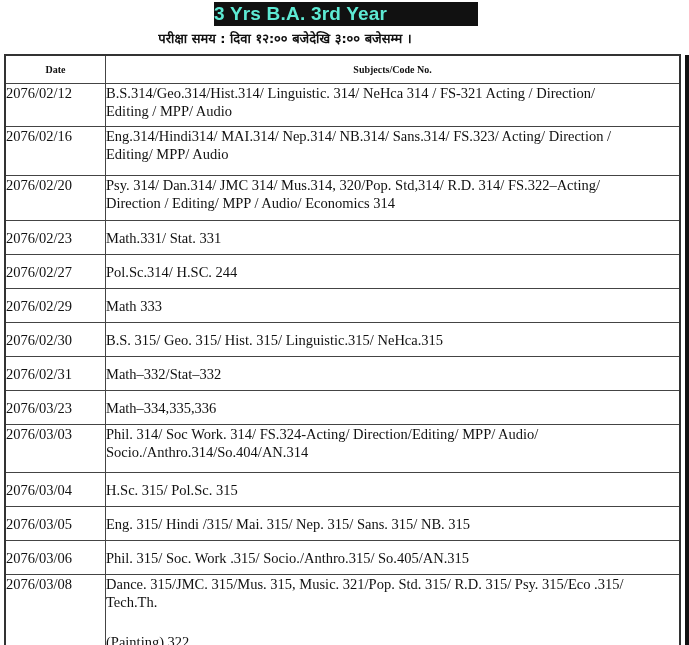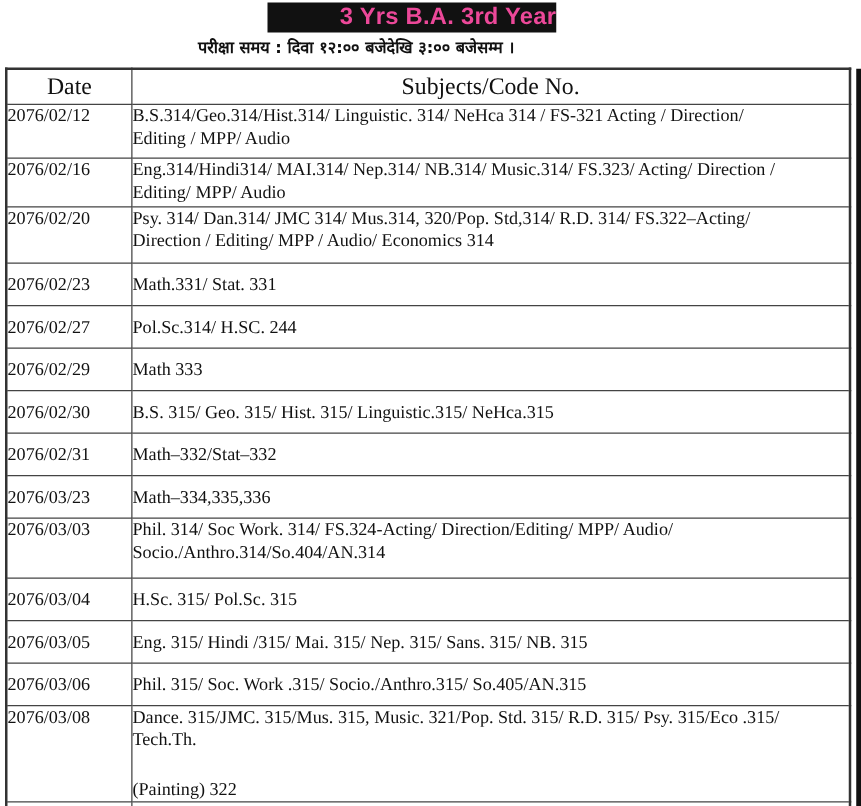--- a/index.html
+++ b/index.html
@@ -1,38 +1,38 @@
 <!DOCTYPE html>
 <html><head>
 <meta charset="utf-8">
 <style>
   html, body { margin: 0; padding: 0; background: #ffffff; }
   body { width: 689px; height: 645px; position: relative; overflow: hidden; font-family: "Liberation Serif", serif; color: #111; }
   .title-bar {
-    position: absolute; left: 214px; top: 2px; width: 231px; height: 24px;
-    background: #111; color: #ec4899;
+    position: absolute; left: 214px; top: 2px; width: 264px; height: 24px;
+    background: #111; color: #5eead4;
     font-family: "Liberation Sans", sans-serif; font-weight: bold; font-size: 19px;
-    text-align: right; line-height: 24px; letter-spacing: 0.2px;
+    text-align: left; line-height: 24px; letter-spacing: 0.2px;
   }
   .subtitle {
     position: absolute; left: 0; top: 28px; width: 550px; text-align: center;
     font-family: "DejaVu Sans", sans-serif; font-weight: bold; font-size: 13px; line-height: 22px;
     padding-left: 20px; box-sizing: border-box;
   }
   .right-bar { position: absolute; left: 685px; top: 55px; width: 4px; height: 590px; background: #111; }
   table.schedule {
     position: absolute; left: 4px; top: 54px; width: 677px;
     border-collapse: collapse; border: 2px solid #333;
     font-size: 14.5px;
   }
   table.schedule th, table.schedule td {
     border: 1px solid #444; vertical-align: top; padding: 0;
   }
   table.schedule th {
-    height: 27px; font-weight: normal; font-size: 19px; text-align: center; vertical-align: middle;
+    height: 27px; font-weight: bold; font-size: 10px; text-align: center; vertical-align: middle;
   }
   th.col-date { width: 99px; }
   td.date { padding: 5px 0 0 7px; line-height: 18px; white-space: nowrap; }
   td.subj { padding: 5px 8px 4px 7px; line-height: 18px; }
   td.subj .line { display: block; }
   td.subj .line.spaced { margin-top: 22px; } 
   tr.single td { height: 25px; }
   tr.single td.date, tr.single td.subj { padding-top: 8px; }
 </style>
 </head>
@@ -50,24 +50,24 @@
     </tr>
   </thead>
   <tbody>
     <tr style="height:43px">
       <td class="date">2076/02/12</td>
       <td class="subj">
         <span class="line">B.S.314/Geo.314/Hist.314/ Linguistic. 314/ NeHca 314 / FS-321 Acting / Direction/</span>
         <span class="line">Editing / MPP/ Audio</span>
       </td>
     </tr>
-    <tr style="height:39px">
+    <tr style="height:49px">
       <td class="date">2076/02/16</td>
       <td class="subj" style="text-align:justify">
-        <span class="line">Eng.314/Hindi314/  MAI.314/  Nep.314/  NB.314/  Music.314/  FS.323/  Acting/  Direction  /</span>
+        <span class="line">Eng.314/Hindi314/  MAI.314/  Nep.314/  NB.314/  Sans.314/  FS.323/  Acting/  Direction  /</span>
         <span class="line">Editing/ MPP/ Audio</span>
       </td>
     </tr>
     <tr style="height:45px">
       <td class="date">2076/02/20</td>
       <td class="subj">
         <span class="line">Psy. 314/ Dan.314/ JMC 314/ Mus.314, 320/Pop. Std,314/ R.D. 314/ FS.322–Acting/</span>
         <span class="line">Direction / Editing/ MPP / Audio/ Economics 314</span>
       </td>
     </tr>

